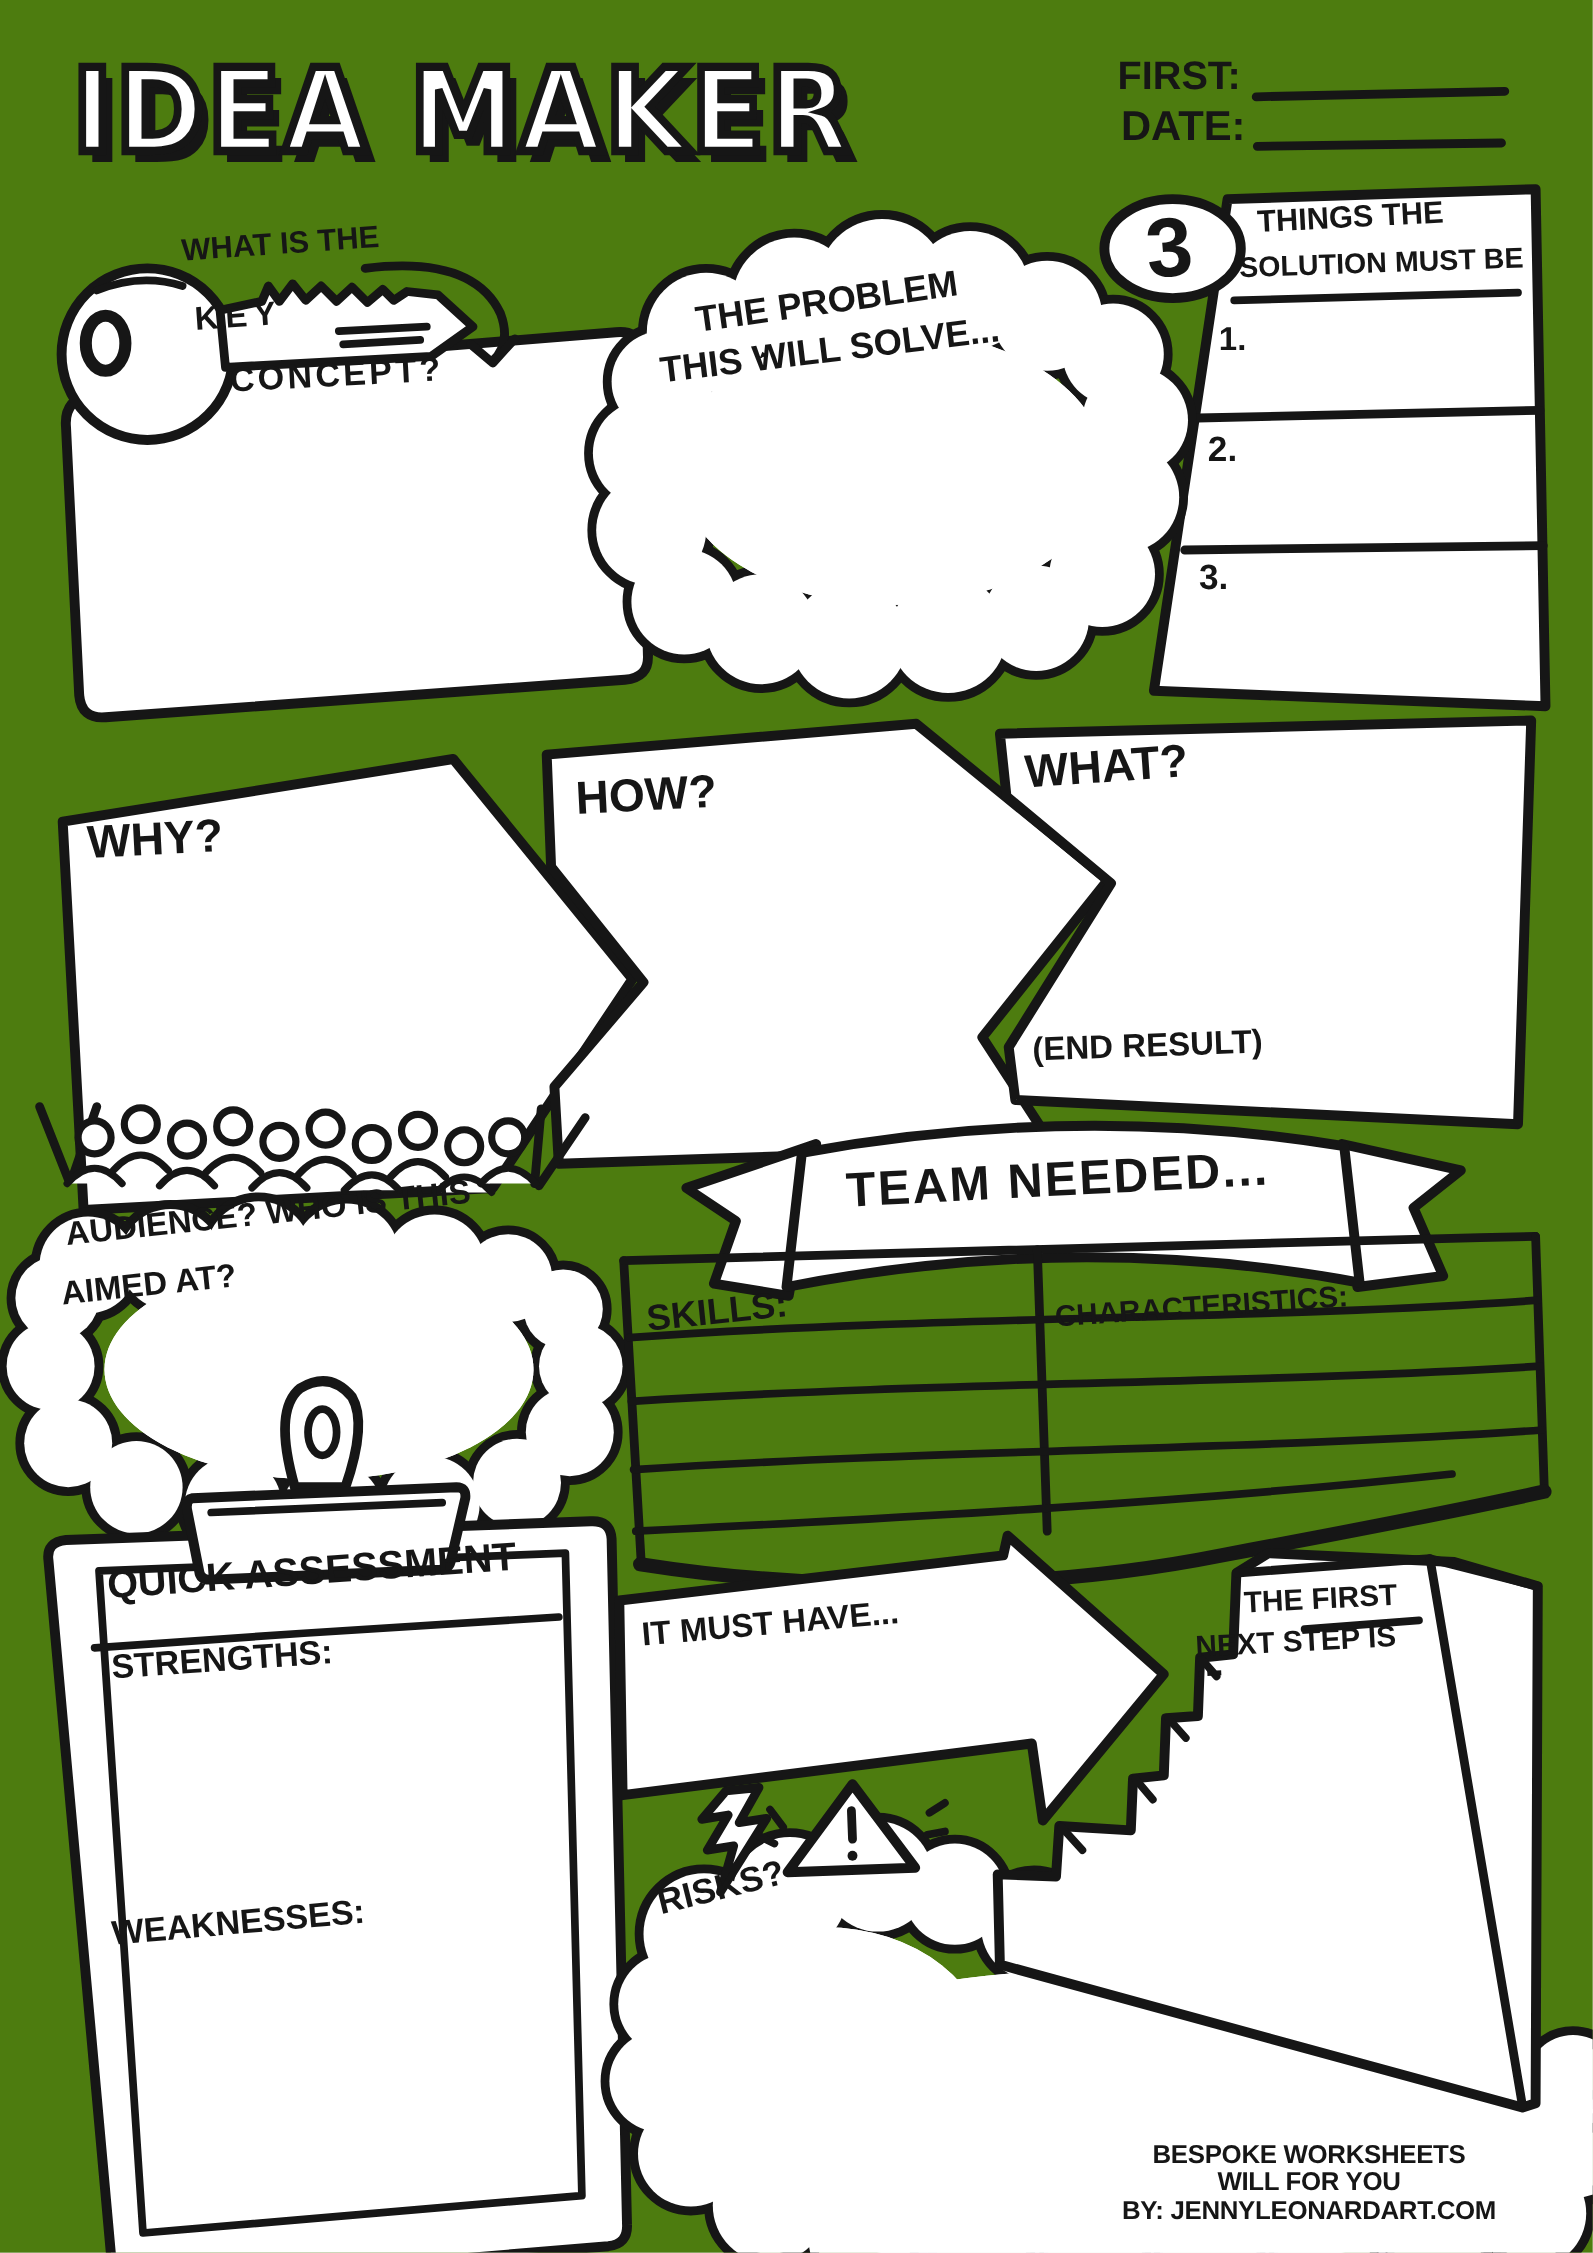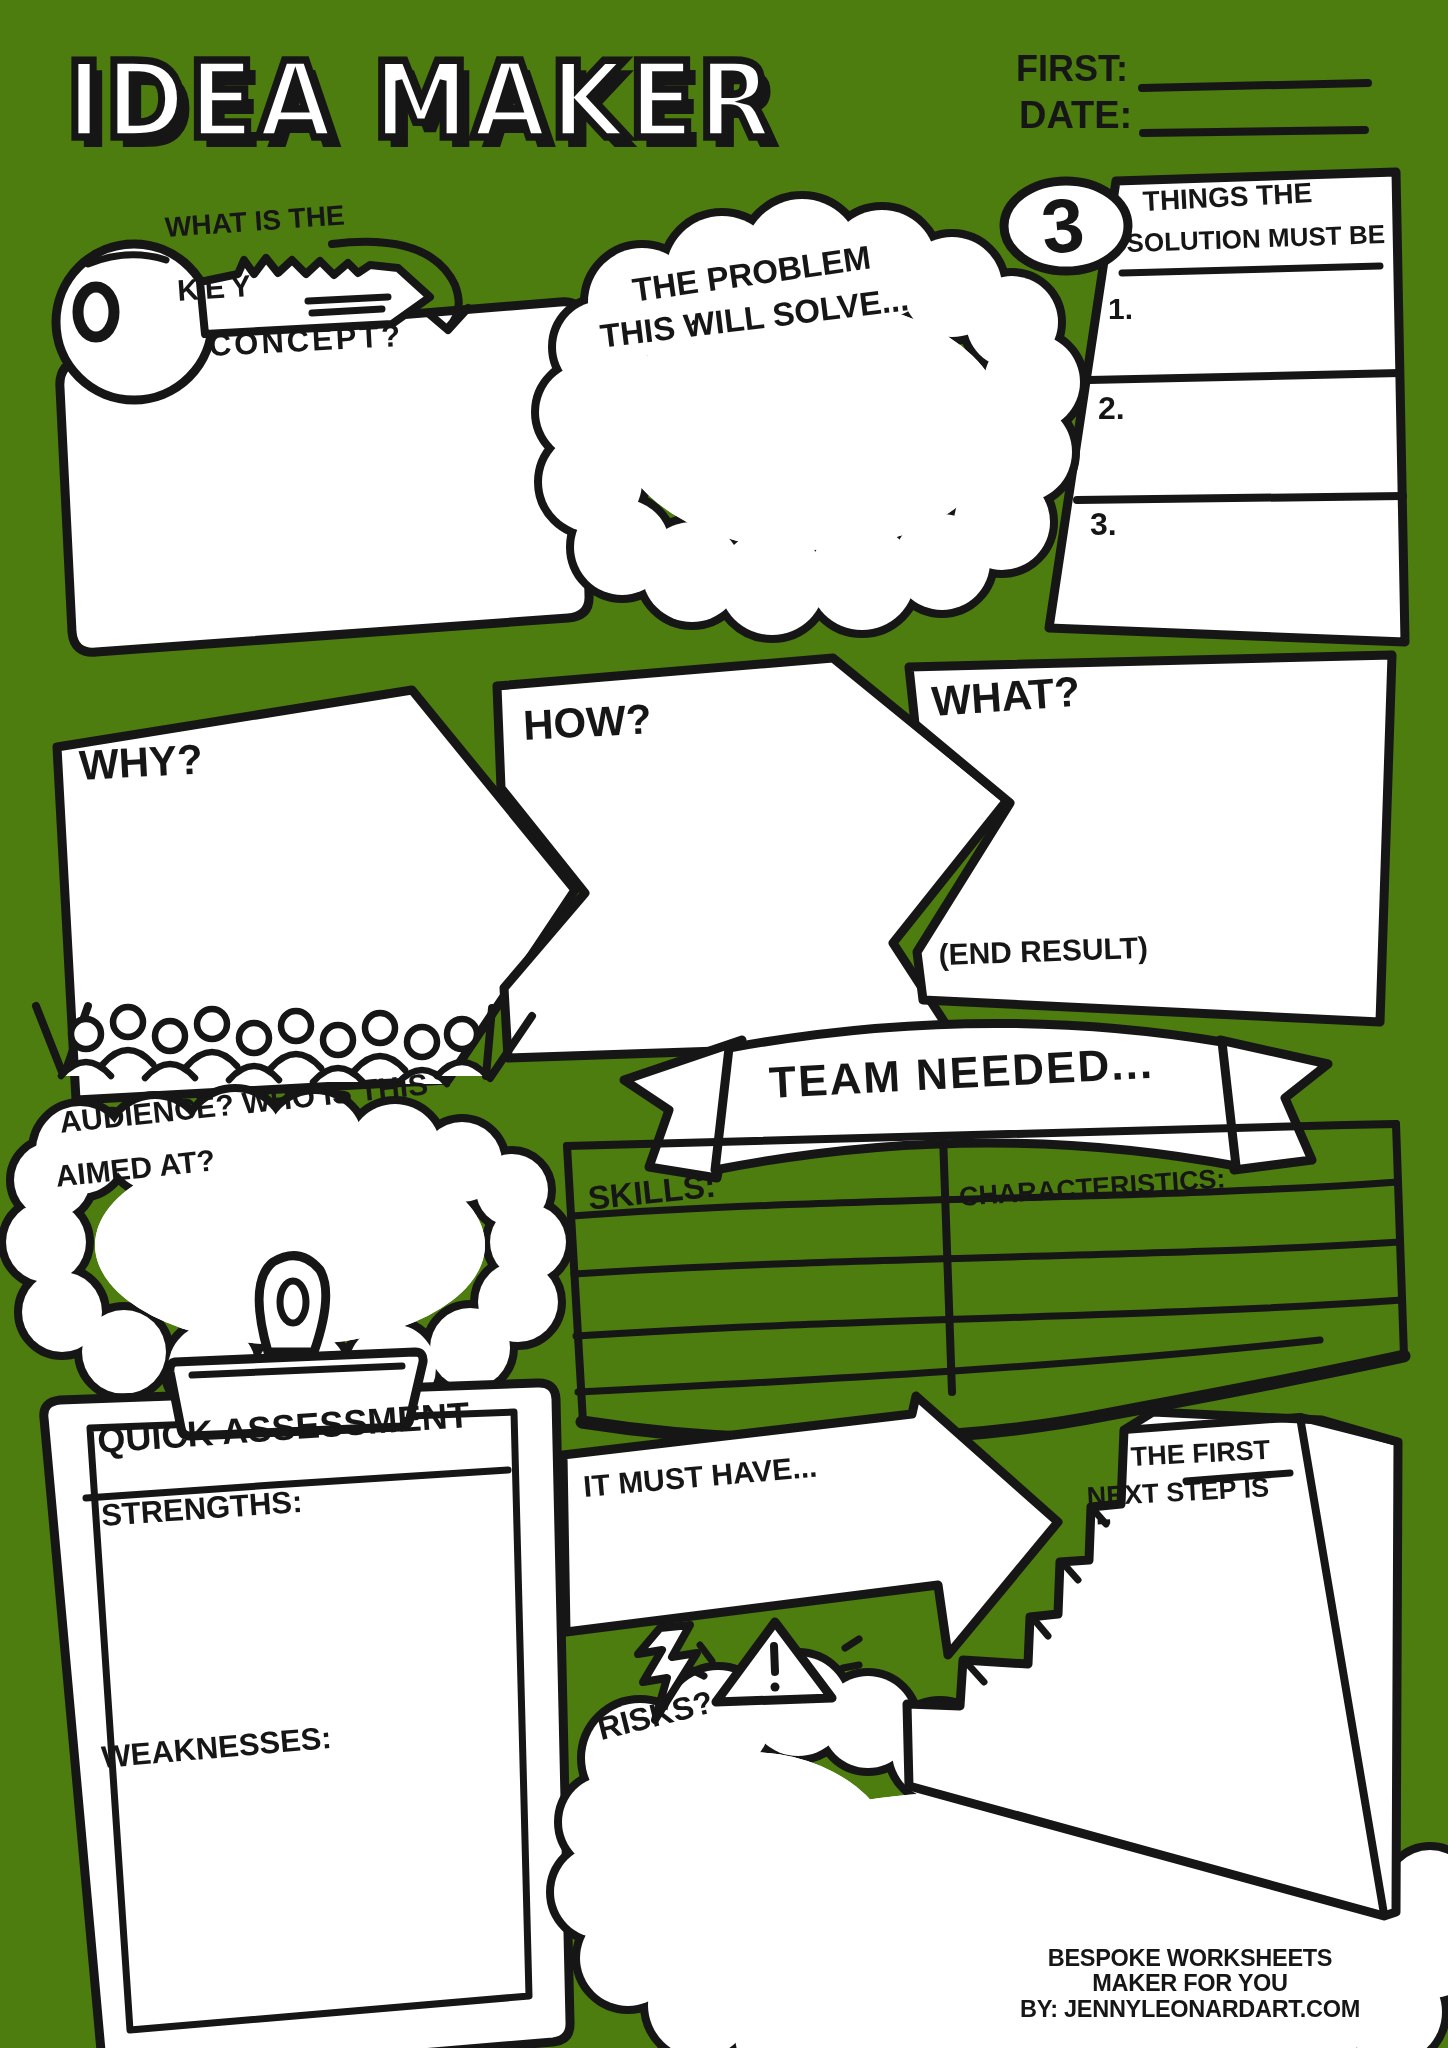--- a/index.html
+++ b/index.html
@@ -306,16 +306,16 @@
   <div class="lb" style="left:582px;top:1470px;font-size:30px;transform:rotate(-5deg);">IT MUST HAVE...</div>
 
   <div class="lb" style="left:1130px;top:1442px;font-size:27px;transform:rotate(-3deg);">THE FIRST</div>
   <div class="lb" style="left:1086px;top:1482px;font-size:27px;transform:rotate(-3deg);">NEXT STEP IS</div>
   <div class="lb" style="left:1086px;top:1498px;font-size:30px;transform:rotate(-3deg);">...</div>
 
   <div class="lb" style="left:594px;top:1712px;font-size:32px;transform:rotate(-14deg);">RISKS?</div>
 
   <div class="footer">
     <div>BESPOKE WORKSHEETS</div>
-    <div>MAKER FOR YOU</div>
+    <div>WILL FOR YOU</div>
     <div>BY: JENNYLEONARDART.COM</div>
   </div>
 </div>
 
 </body></html>

